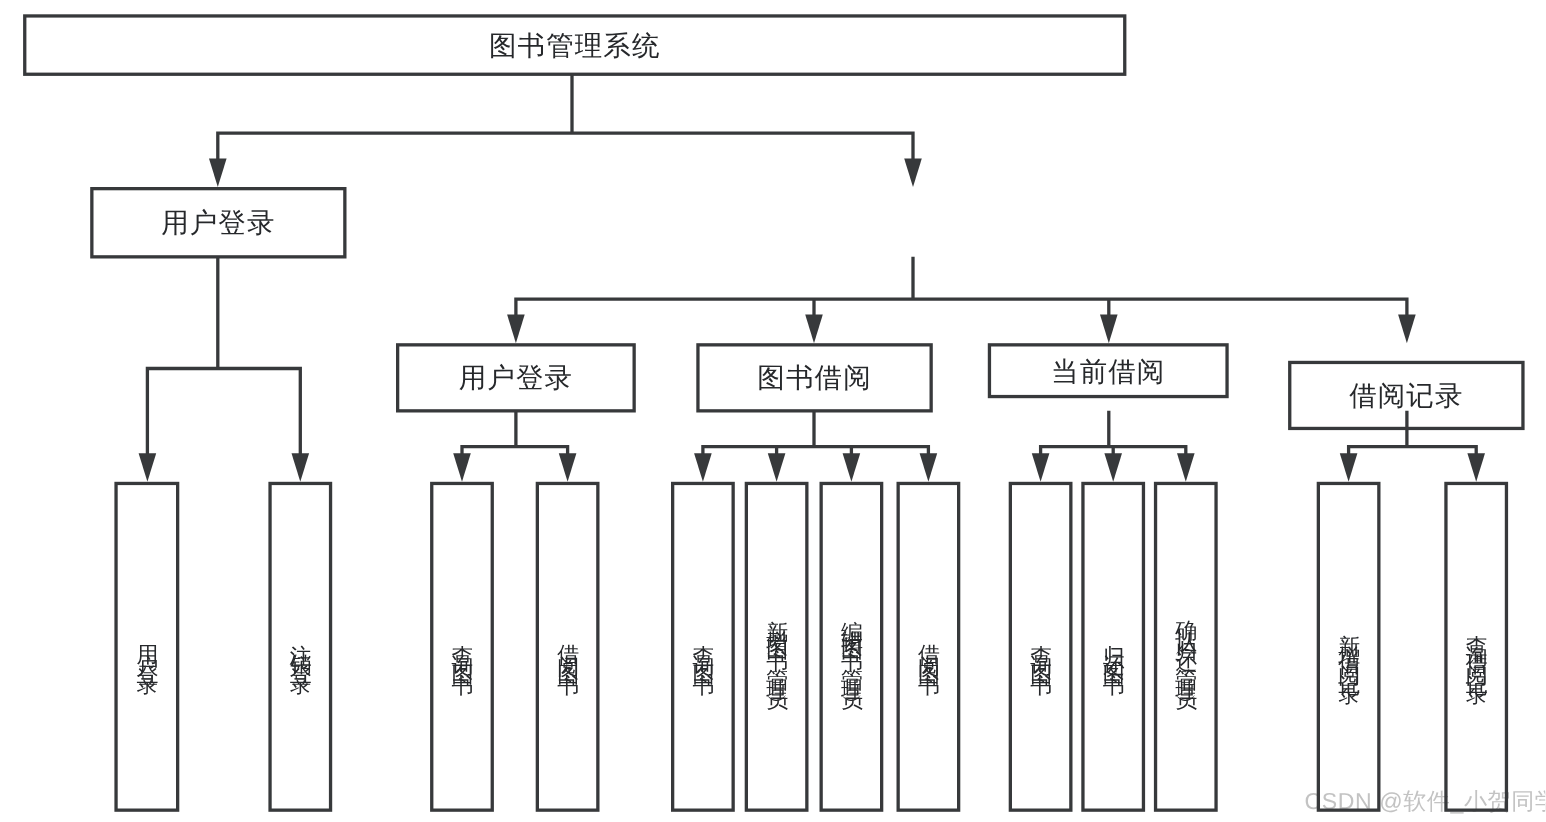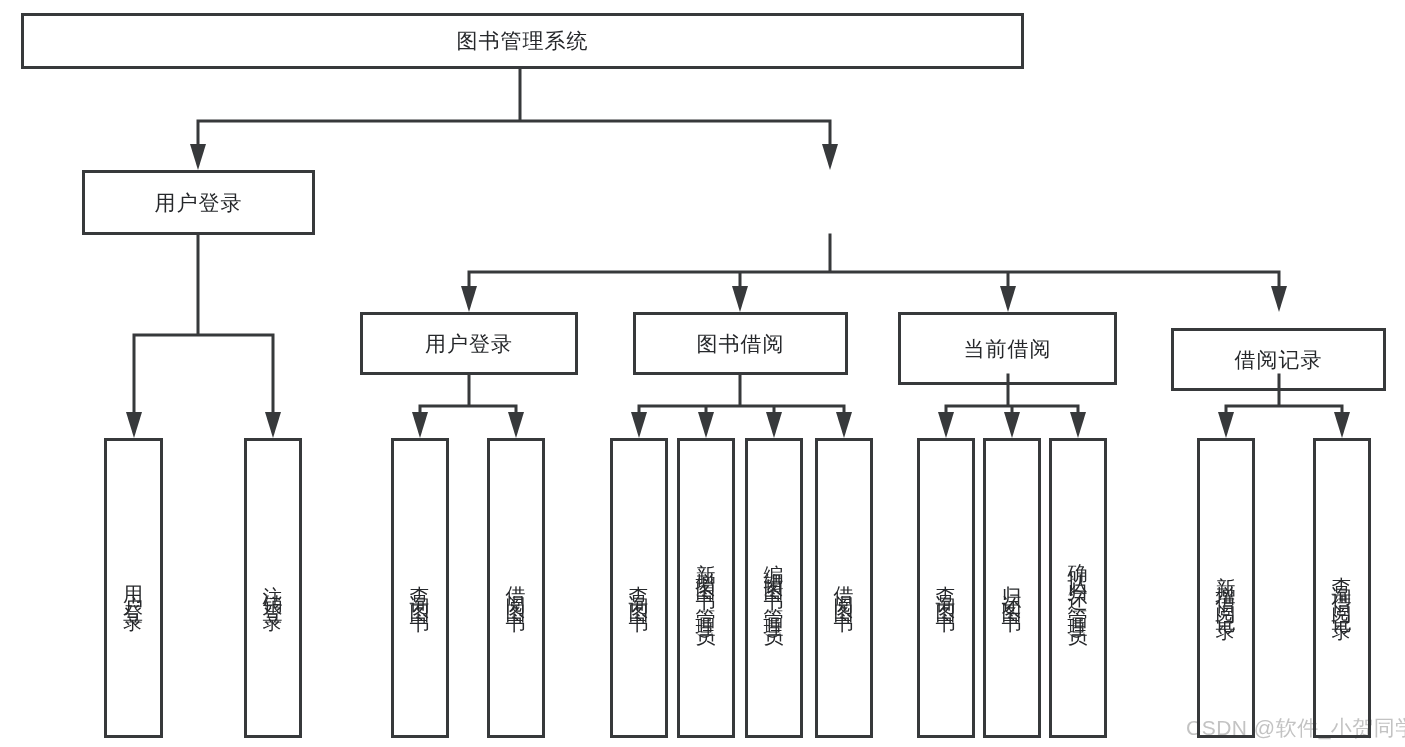--- a/index.html
+++ b/index.html
@@ -16,21 +16,21 @@
   .node {
     position: absolute;
     box-sizing: border-box;
     border: 3px solid #37393b;
     background: transparent;
     display: flex;
     align-items: center;
     justify-content: center;
   }
   .node .label {
-    font-size: 21px;
+    font-size: 25px;
     letter-spacing: 1px;
     white-space: nowrap;
   }
   .leaf .vlabel {
     writing-mode: vertical-rl;
     text-orientation: mixed;
     font-size: 20px;
     line-height: 1;
     letter-spacing: 9px;
     white-space: nowrap;
@@ -109,21 +109,21 @@
   <div class="node" style="left:82px; top:170px; width:233px; height:65px;">
     <span class="label">用户登录</span>
   </div>
 
   <div class="node" style="left:360px; top:312px; width:218px; height:63px;">
     <span class="label">用户登录</span>
   </div>
   <div class="node" style="left:633px; top:312px; width:215px; height:63px;">
     <span class="label">图书借阅</span>
   </div>
-  <div class="node" style="left:898px; top:312px; width:219px; height:73px;">
+  <div class="node" style="left:898px; top:312px; width:219px; height:50px;">
     <span class="label">当前借阅</span>
   </div>
   <div class="node" style="left:1171px; top:328px; width:215px; height:63px;">
     <span class="label">借阅记录</span>
   </div>
 
   <div class="node leaf" style="left:104px; top:438px; width:59px; height:300px;">
     <span class="vlabel">用户登录</span>
   </div>
   <div class="node leaf" style="left:244px; top:438px; width:58px; height:300px;">

